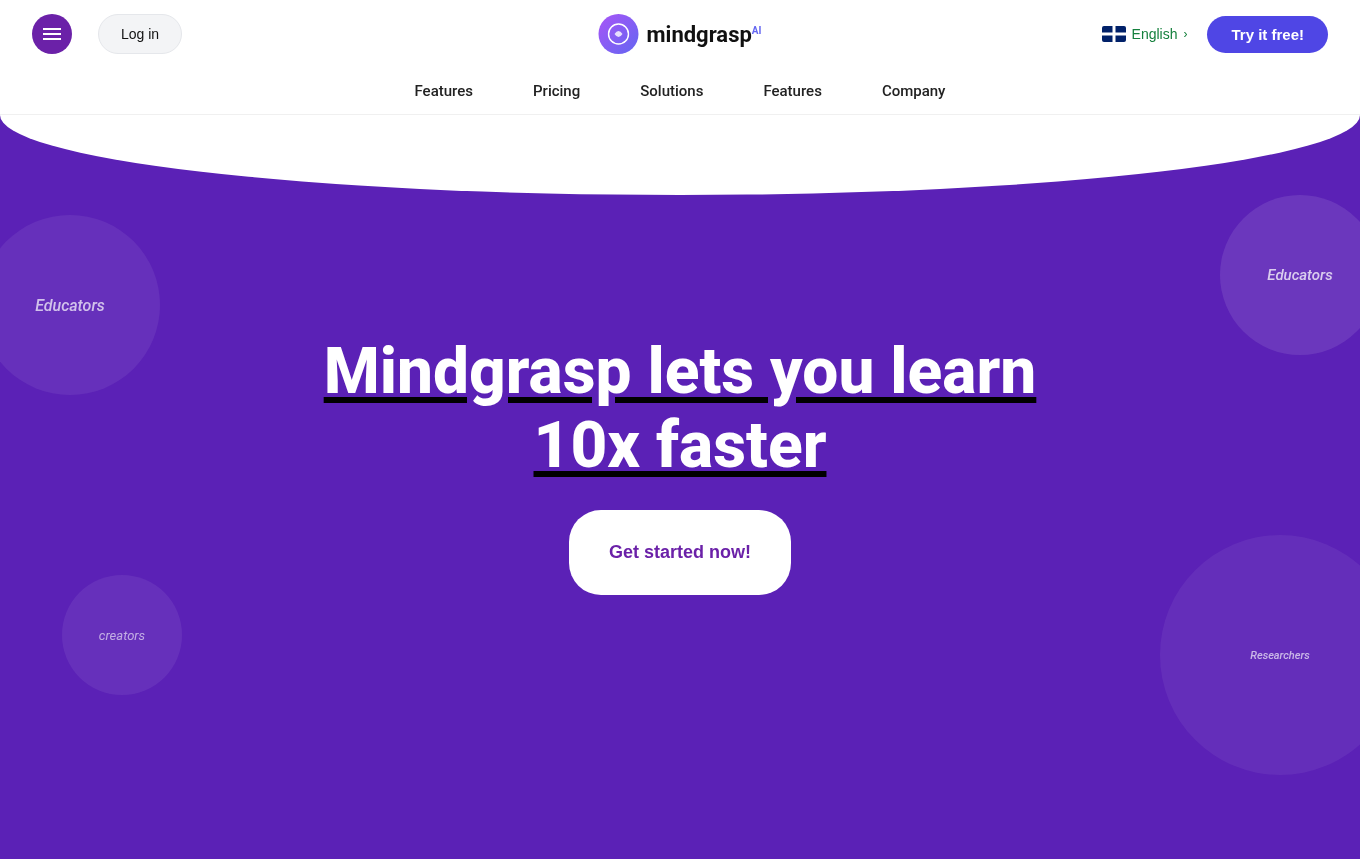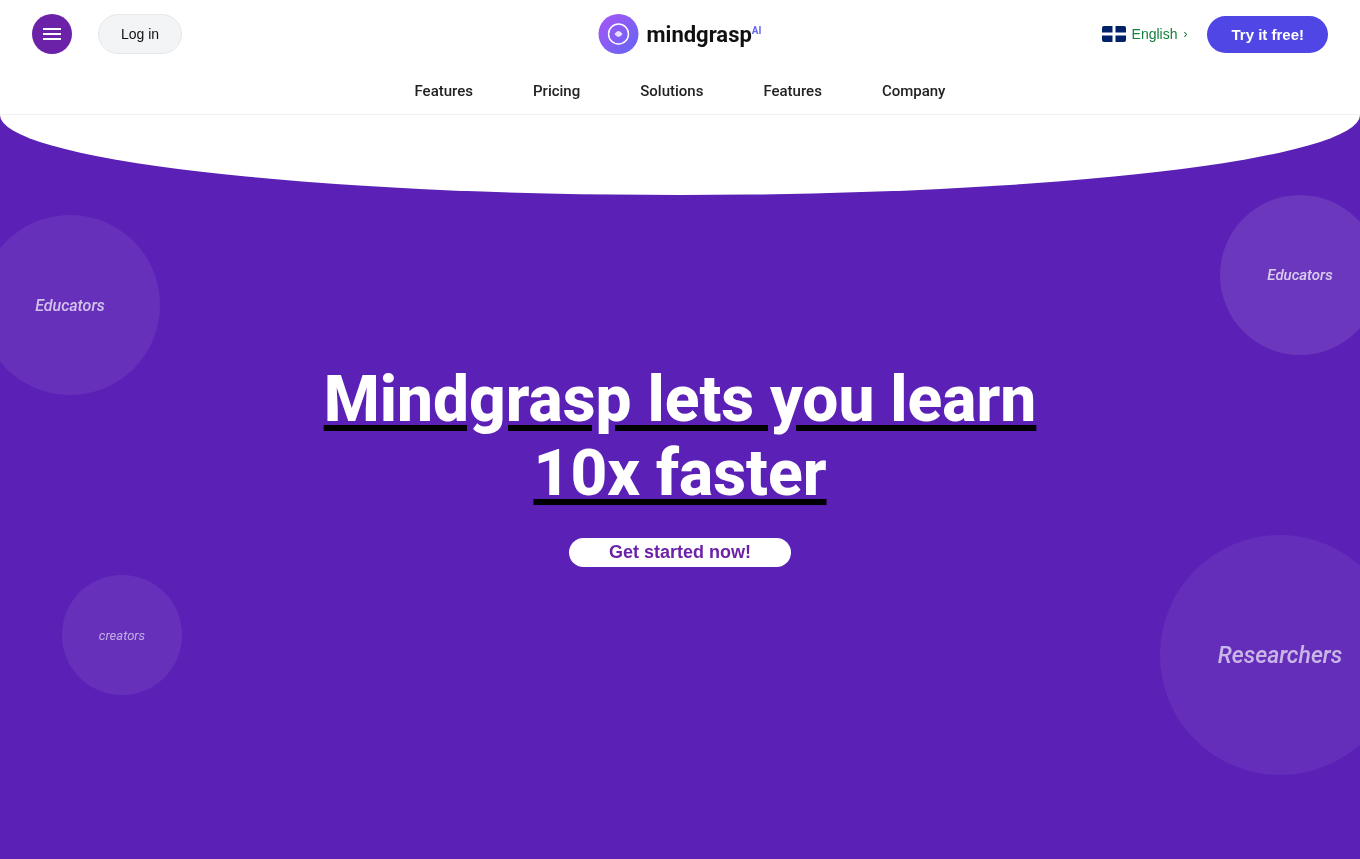--- a/index.html
+++ b/index.html
@@ -216,21 +216,21 @@
       width: 240px;
       height: 240px;
       border-radius: 50%;
       background: rgba(255,255,255,0.06);
       display: flex;
       align-items: center;
       justify-content: center;
     }
     .circle-researchers-label {
       color: rgba(255,255,255,0.65);
-      font-size: 23px;
+      font-size: 11px;
       font-style: italic;
       font-weight: 500;
     }
 
     .hero-content {
       text-align: center;
       max-width: 780px;
       position: relative;
       z-index: 2;
       text-decoration: underline;
@@ -247,21 +247,21 @@
       color: rgba(255,255,255,0.85);
       line-height: 1.65;
       max-width: 720px;
       margin: 0 auto 40px;
     }
     .cta-btn {
       background: #fff;
       color: #6b21a8;
       border: none;
       border-radius: 32px;
-      padding: 4px 40px;
+      padding: 32px 40px;
       font-size: 18px;
       font-weight: 600;
       cursor: pointer;
       display: inline-block;
     }
 
     
     .bottom-section {
       background: #5b21b6;
       padding: 40px 20px 20px;

